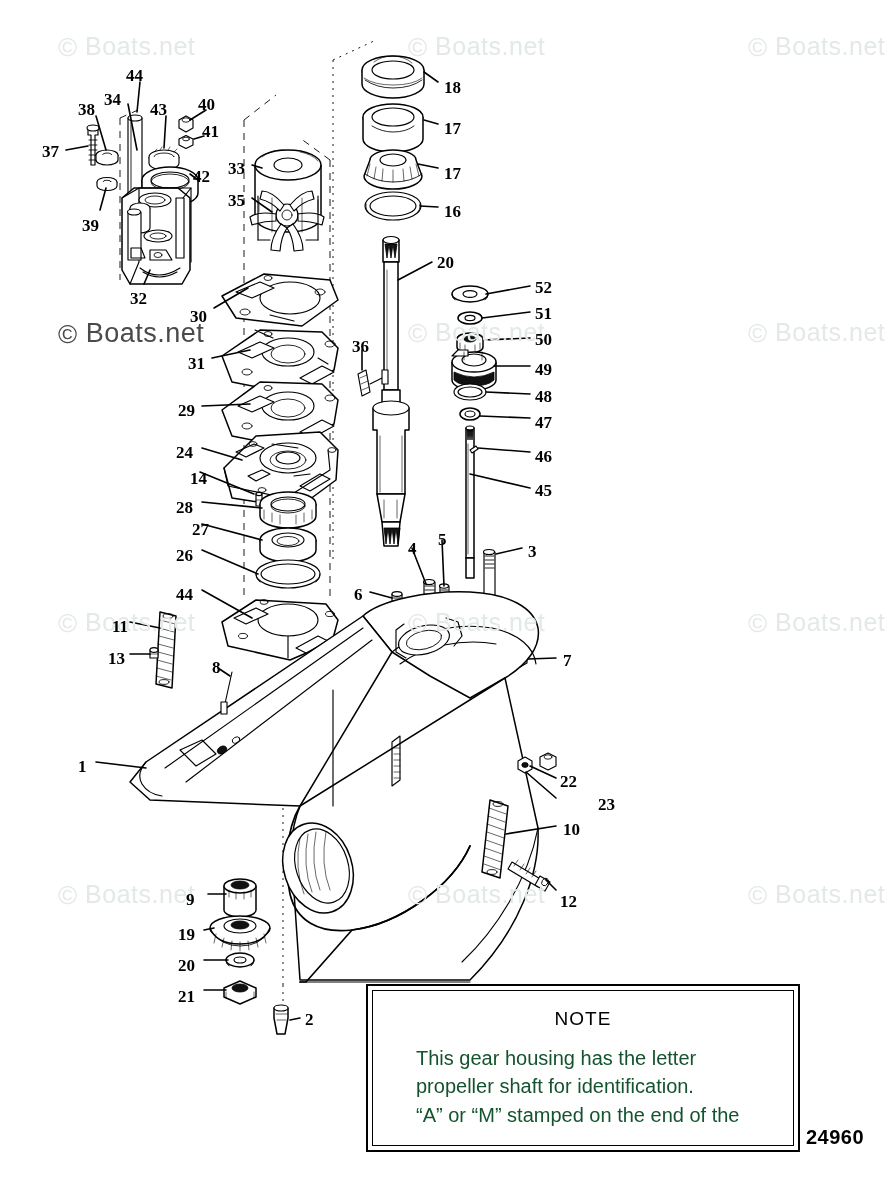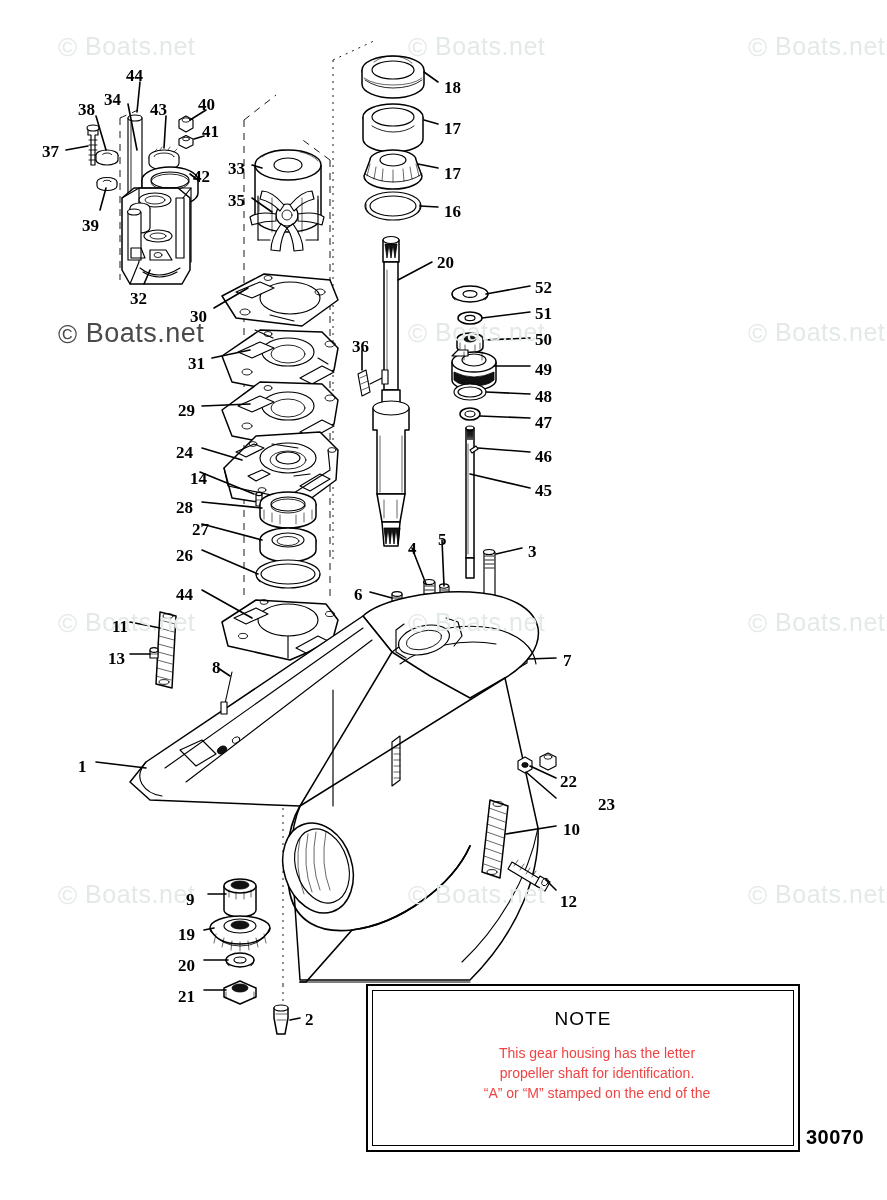--- a/index.html
+++ b/index.html
@@ -63,21 +63,21 @@
     border:1px solid #000;
   }
   .note-title{
     position:absolute;top:22px;left:0;right:0;text-align:center;
     font-family:"Liberation Sans", sans-serif;
     font-size:19px;letter-spacing:1px;color:#000;
   }
   .note-body{
     position:absolute;top:58px;left:48px;right:20px;
     font-family:"Liberation Sans", sans-serif;
-    font-size:14px;line-height:1.42;color:#ef4444;text-align:center;
+    font-size:20px;line-height:1.42;color:#14532d;
   }
   .note-body div{white-space:nowrap;}
 
   .dwgno{
     position:absolute;
     font-family:"Liberation Sans", sans-serif;
     font-weight:bold;font-size:20px;color:#000;letter-spacing:.5px;
   }
 </style>
 </head>
@@ -669,15 +669,15 @@
   <div class="notebox" style="left:366px;top:984px;width:434px;height:168px;">
     <div class="inner"></div>
     <div class="note-title">NOTE</div>
     <div class="note-body">
       <div>This gear housing has the letter</div>
       <div>propeller shaft for identification.</div>
       <div>“A” or “M” stamped on the end of the</div>
     </div>
   </div>
 
-  <div class="dwgno" style="left:806px;top:1126px;">30070</div>
+  <div class="dwgno" style="left:806px;top:1126px;">24960</div>
 
 </div>
 
 </body></html>

